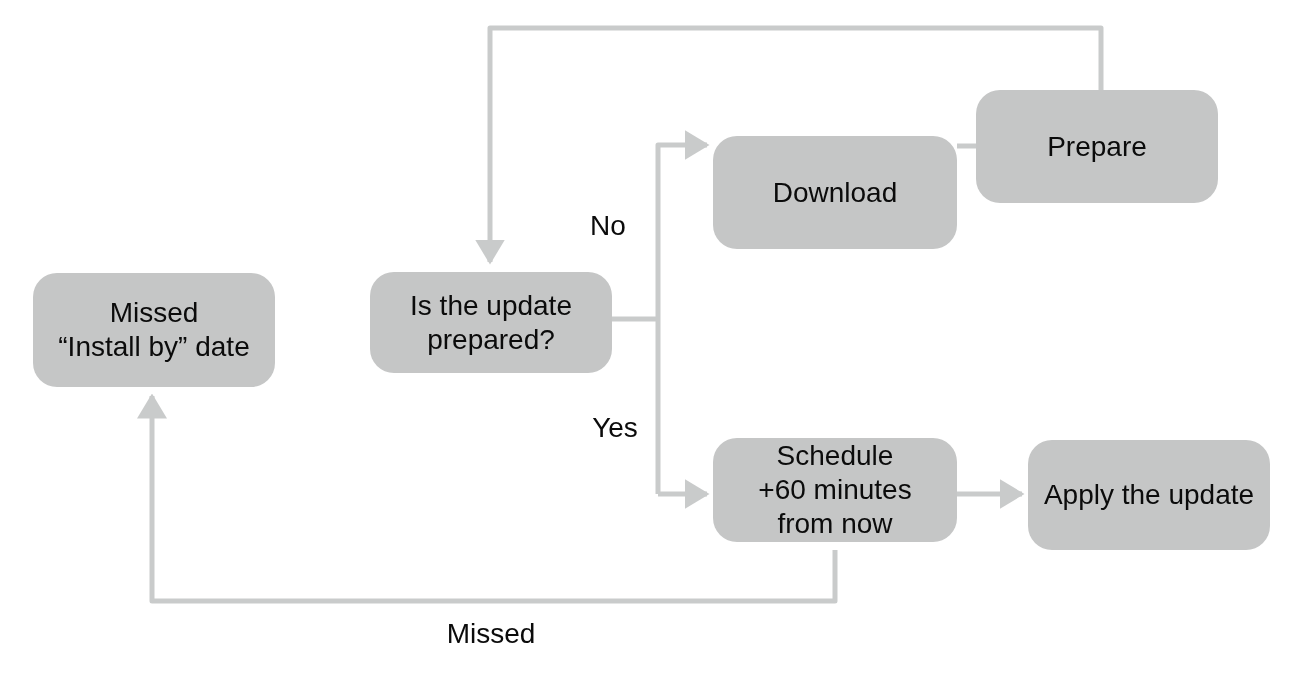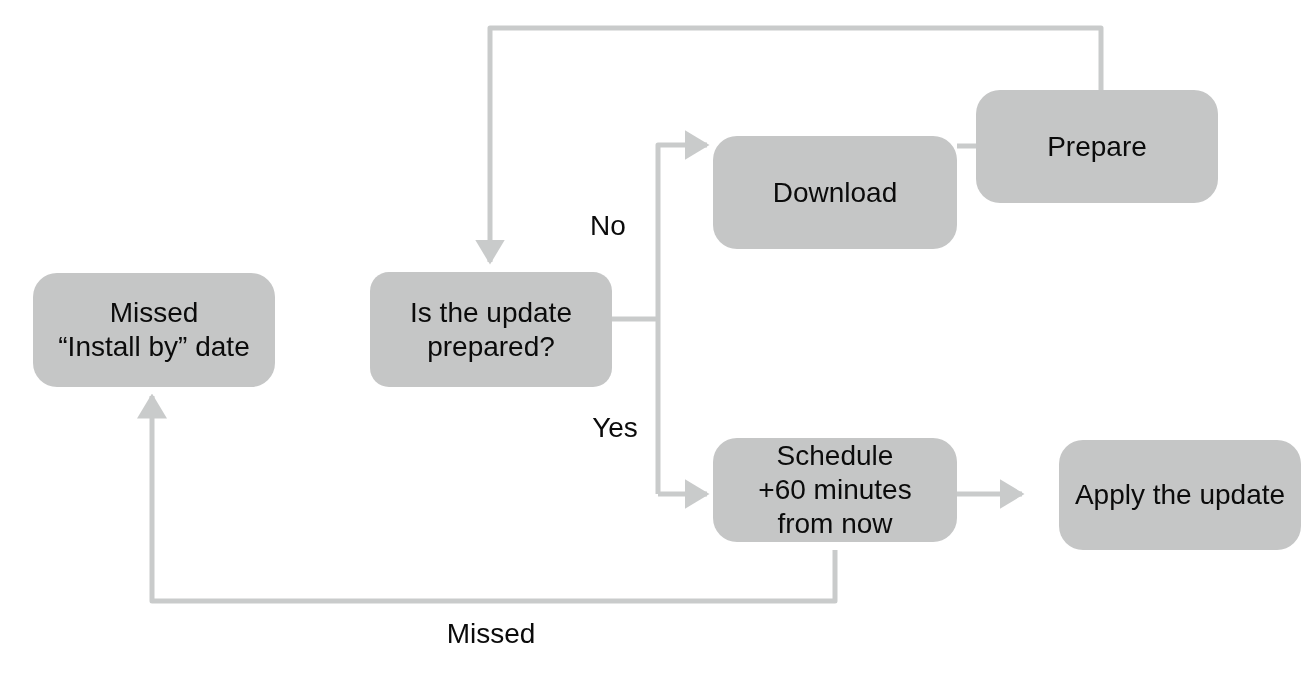--- a/index.html
+++ b/index.html
@@ -46,25 +46,25 @@
     line-height: 34px;
     white-space: pre-line;
   }
   .edge-label {
     position: absolute;
     font-size: 28px;
     line-height: 32px;
     white-space: nowrap;
   }
   #node-missed-install-by { left: 33px;   top: 273px; width: 242px; height: 114px; }
-  #node-is-update-prepared{ left: 370px;  top: 272px; width: 242px; height: 115px; border-radius: 19px; }
+  #node-is-update-prepared{ left: 370px;  top: 272px; width: 242px; height: 101px; }
   #node-download          { left: 713px;  top: 90px;  width: 244px; height: 113px; margin-top: 46px; }
   #node-prepare           { left: 976px; top: 90px;  width: 242px; height: 113px; }
   #node-schedule          { left: 713px;  top: 438px; width: 244px; height: 104px; }
-  #node-apply-update      { left: 1028px; top: 440px; width: 242px; height: 110px; margin-left: 31px; }
+  #node-apply-update      { left: 1028px; top: 440px; width: 242px; height: 110px; }
 
   #label-no     { left: 590px; top: 210px; width: 55px;  text-align: left; }
   #label-yes    { left: 585px; top: 412px; width: 60px;  text-align: center; }
   #label-missed { left: 441px; top: 618px; width: 100px; text-align: center; }
 </style>
 </head>
 <body>
 
 <div class="canvas">
 

